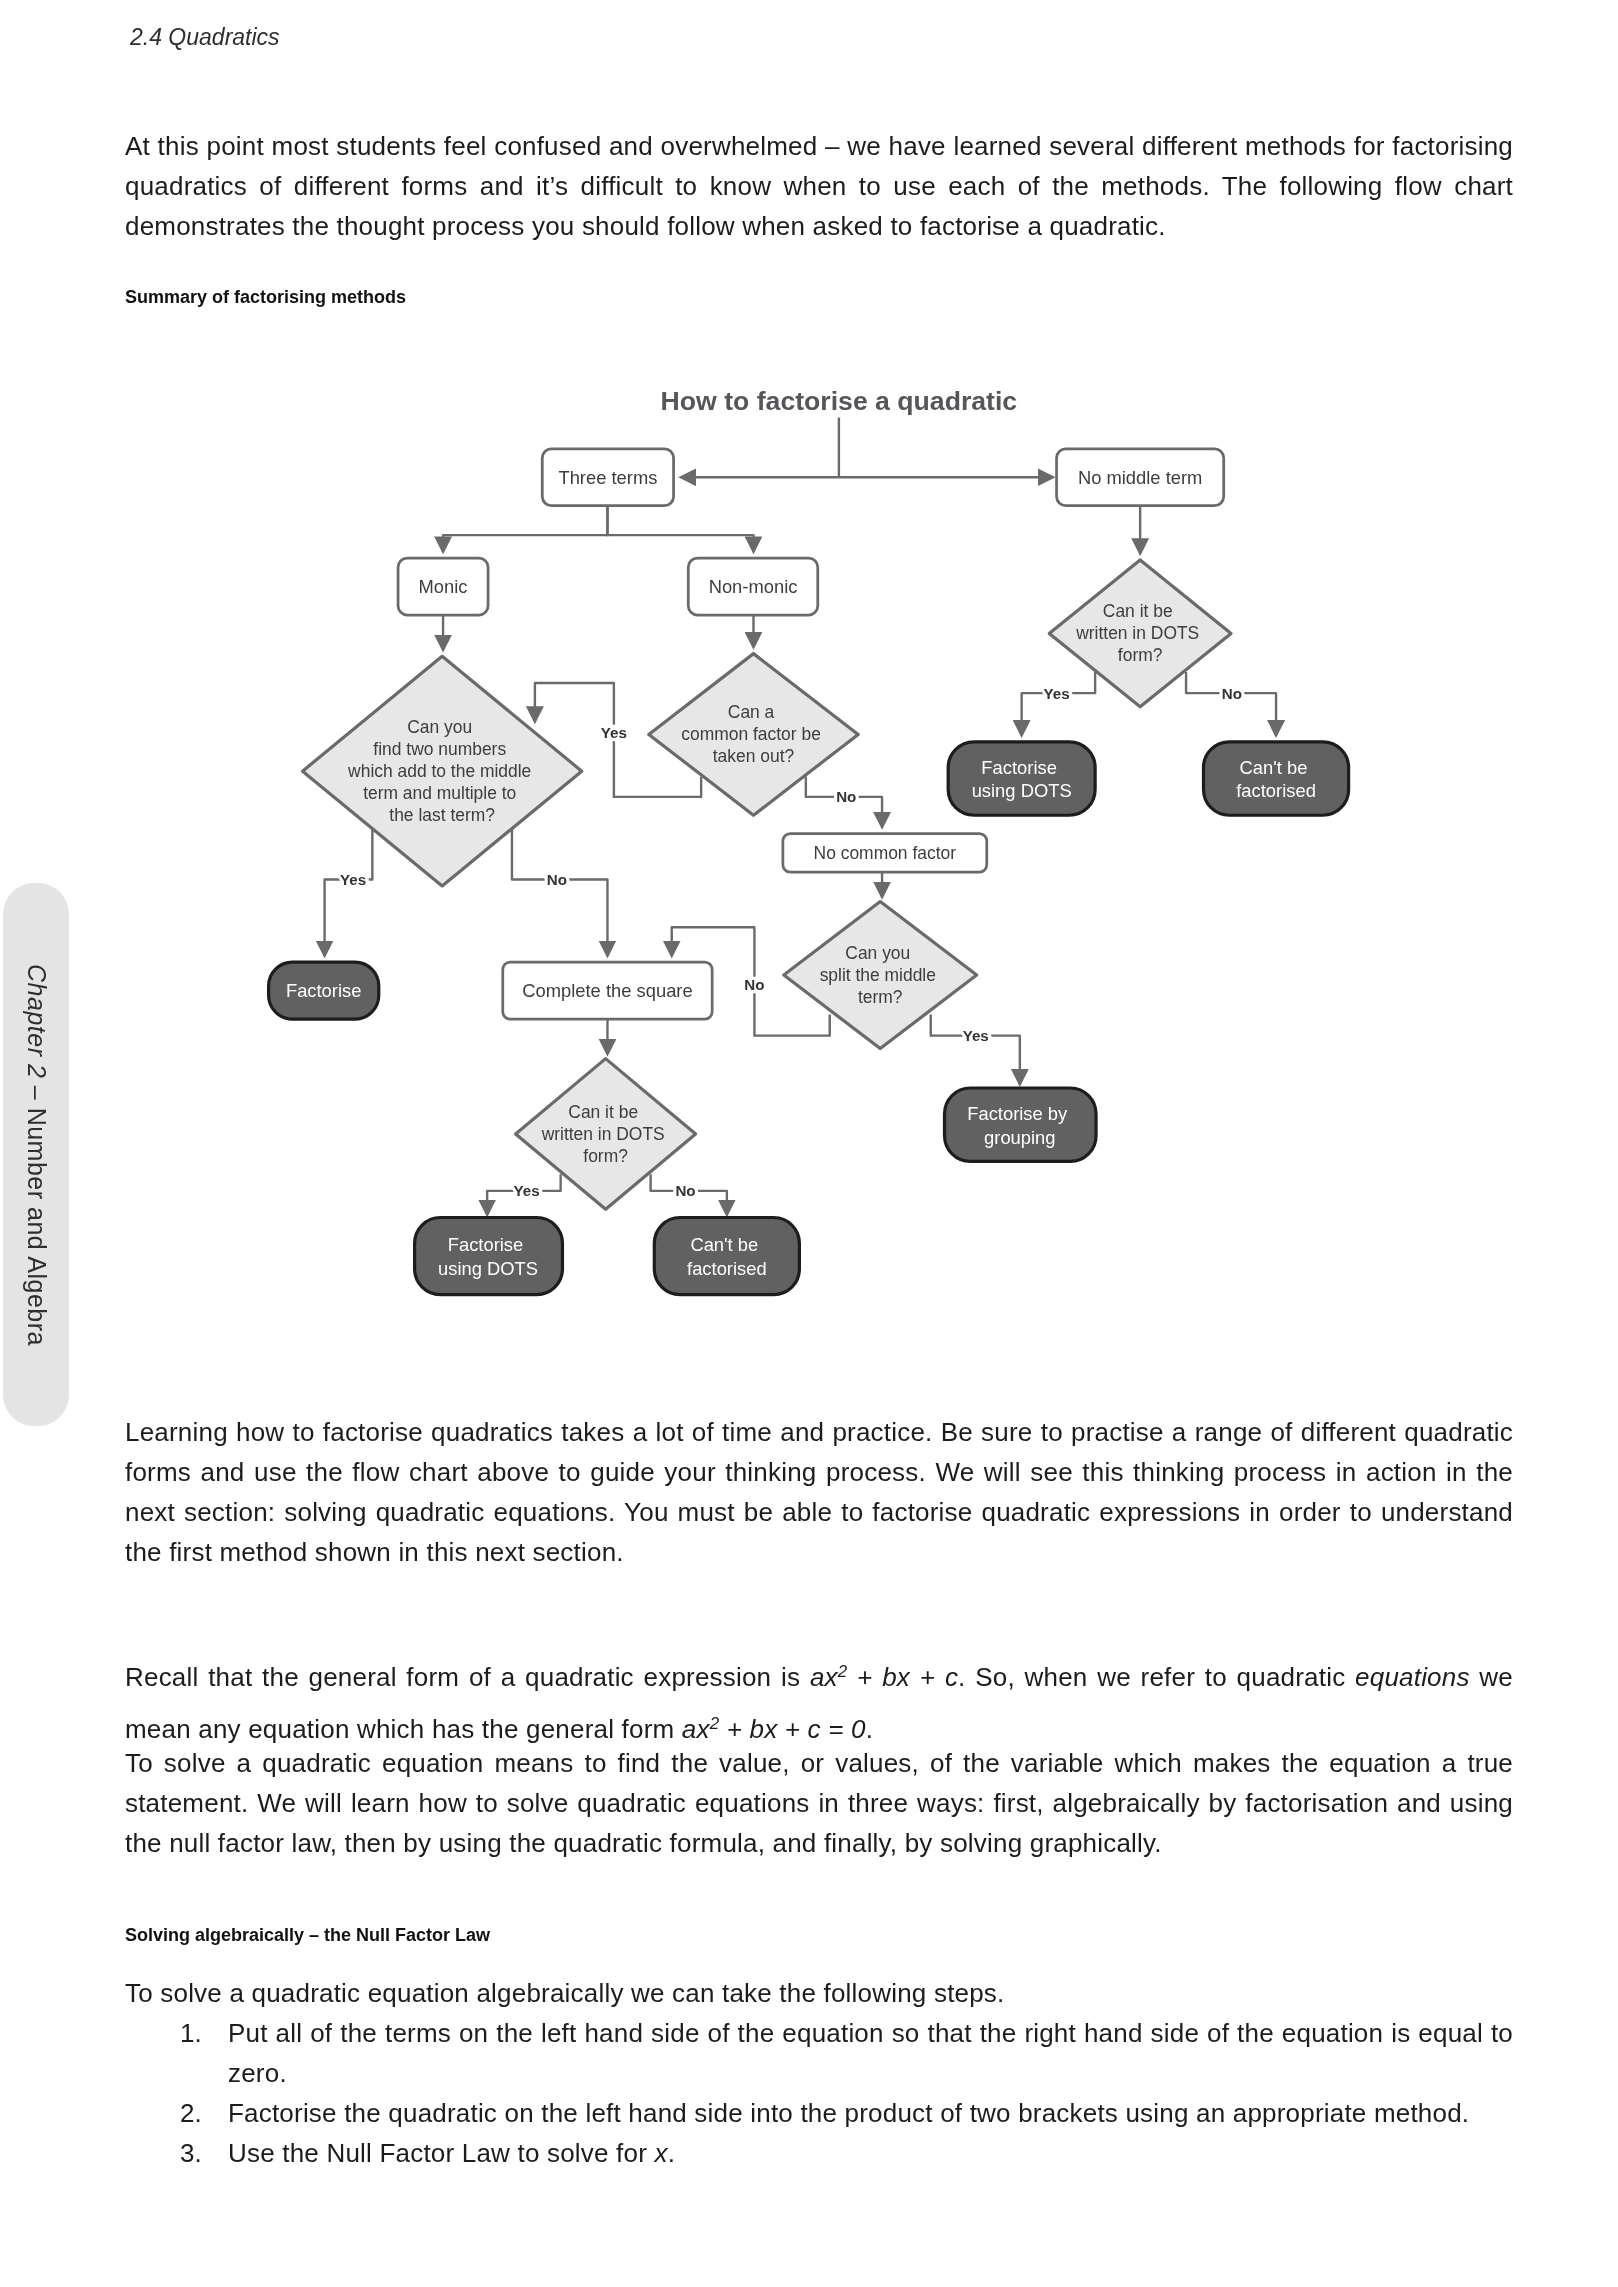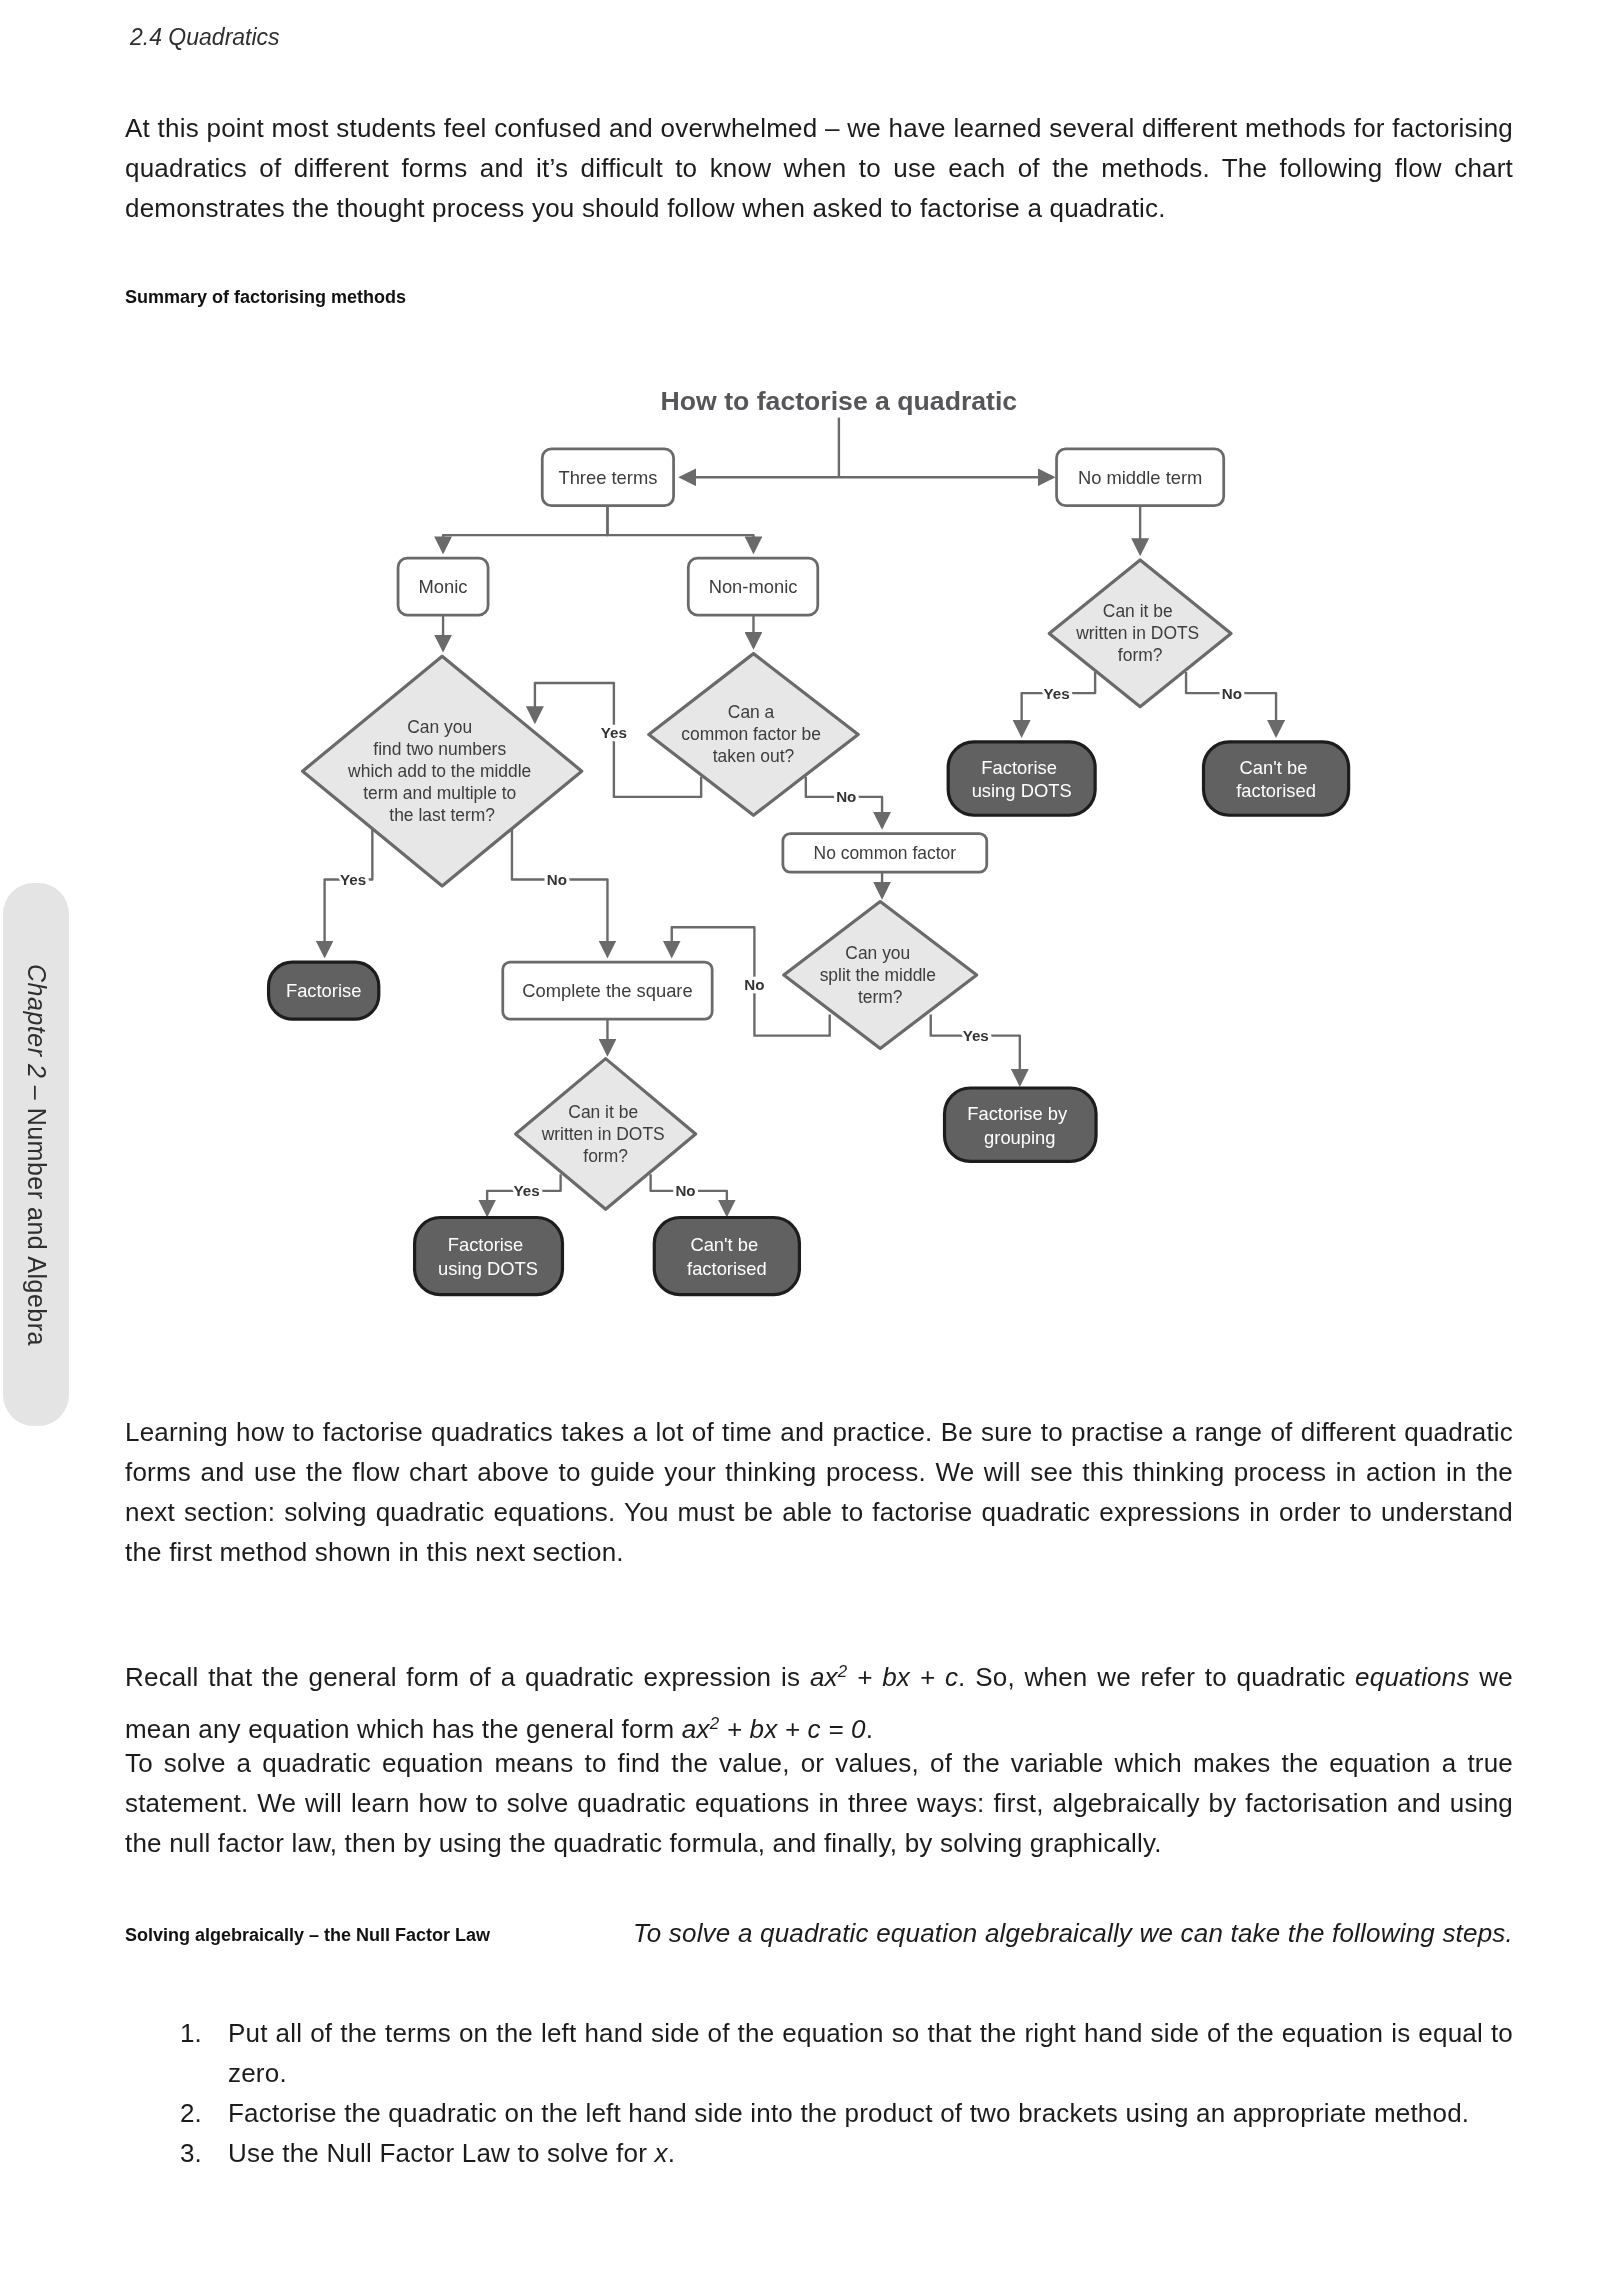--- a/index.html
+++ b/index.html
@@ -10,25 +10,25 @@
   }
   *{margin:0;padding:0;box-sizing:border-box;}
   html,body{background:#fff;}
   body{font-family:"Liberation Sans",sans-serif;color:var(--text);}
   .page{position:relative;width:1618px;height:2240px;background:var(--page-bg);overflow:hidden;}
 
   .running-head{position:absolute;left:130px;top:24px;font-size:23px;font-style:italic;color:#2e2e2e;}
 
   .body-text{position:absolute;left:125px;width:1388px;font-size:26px;line-height:40px;
              text-align:justify;letter-spacing:0.2px;color:var(--text);}
-  .para1{top:108px;}
+  .para1{top:126px;}
   .para2{top:1412px;}
   .para3{top:1653px;line-height:48px;}
   .para4{top:1743px;}
-  .para5{top:1913px;text-align:right;font-style:italic;}
+  .para5{top:1973px;text-align:left;}
 
   .subhead{position:absolute;left:125px;font-size:18px;font-weight:bold;color:var(--heading);}
   .subhead-summary{top:287px;}
   .subhead-null{top:1925px;}
 
   .h243{position:absolute;left:125px;top:1594px;font-size:29px;font-weight:bold;color:var(--heading);}
   .h243 .num{margin-right:31px;}
 
   i{font-style:italic;}
   .sup{font-size:0.65em;position:relative;top:-0.55em;}

